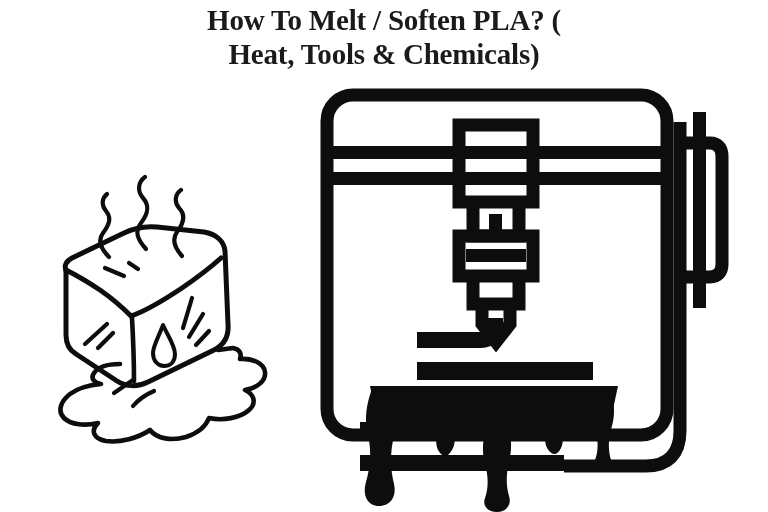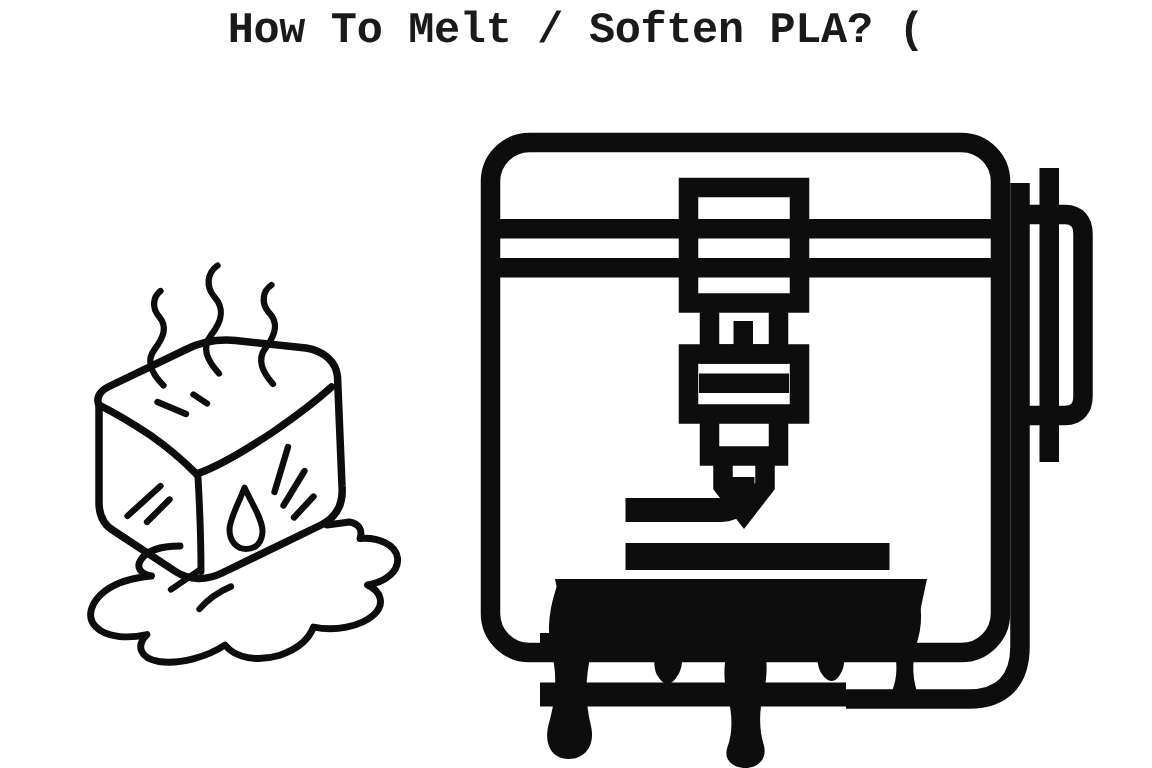--- a/index.html
+++ b/index.html
@@ -21,21 +21,21 @@
   #title-block {
     position: absolute;
     left: 0;
     top: 4px;
     width: 768px;
     text-align: center;
     line-height: 1.16;
   }
   .title-line {
     display: block;
-    font-family: Liberation Mono, monospace;
+    font-family: Liberation Serif, serif;
     font-weight: bold;
     font-size: 29px;
     letter-spacing: -0.2px;
     color: #1a1a1a;
     white-space: pre;
   }
   #art-ice {
     position: absolute;
     left: 28px;
     top: 122px;
@@ -51,20 +51,21 @@
   }
   svg { display: block; overflow: visible; }
 </style>
 </head>
 <body>
 
 <div id="page">
 
   <div id="title-block">
     <span class="title-line">How To Melt / Soften PLA? (</span>
+    <span class="title-line">Heat, Tools &amp; Chemicals)</span>
   </div>
 
   <div id="art-ice">
     <svg viewBox="0 0 290 300" width="290" height="300">
       <g fill="none" stroke="#0d0d0d" stroke-width="4.2" stroke-linecap="round" stroke-linejoin="round">
 
         <path d="M81 135 C73 127 69 119 75 111 C81 103 84 96 78 89 C73 83 74 76 79 72"></path>
         <path d="M118 127 C110 118 106 110 113 101 C120 92 122 84 115 76 C109 69 110 60 117 55"></path>
         <path d="M154 134 C147 126 143 118 149 110 C156 101 158 93 151 86 C146 80 147 72 153 68"></path>
 

